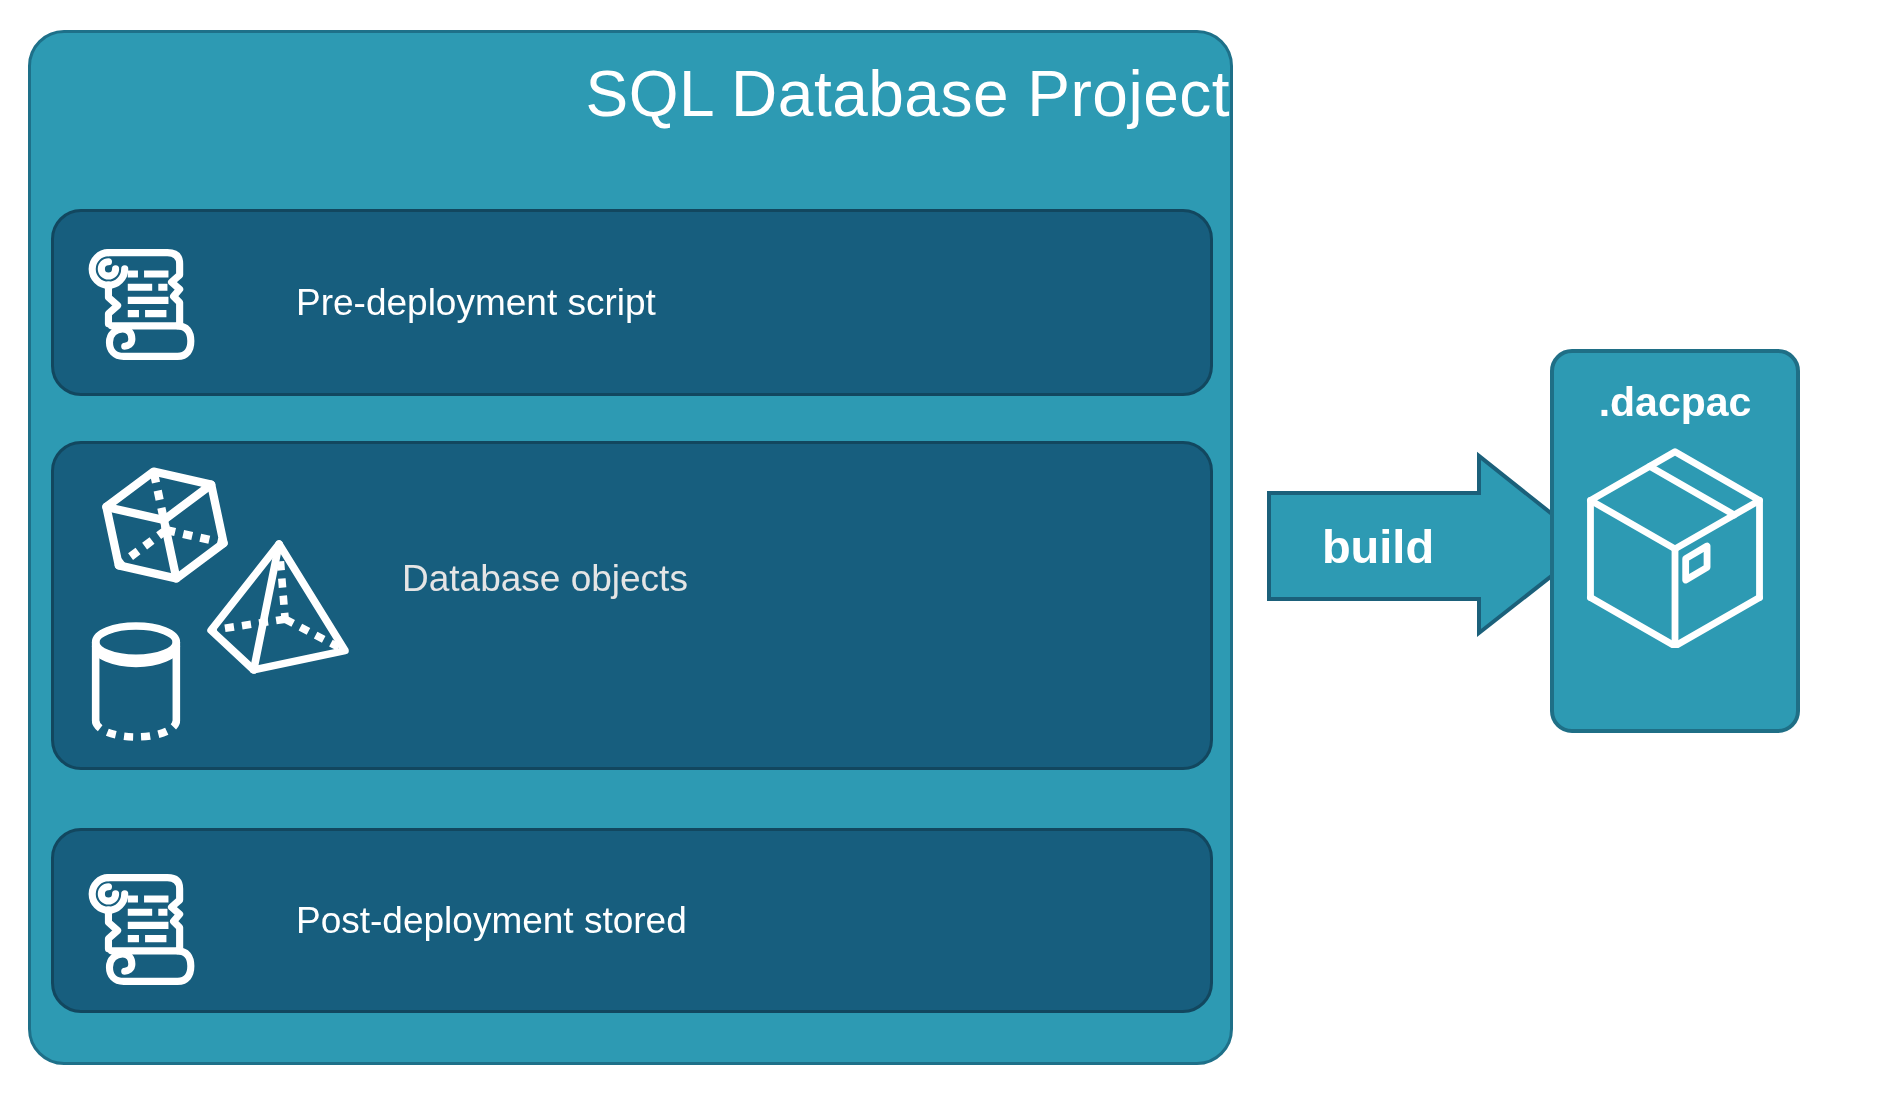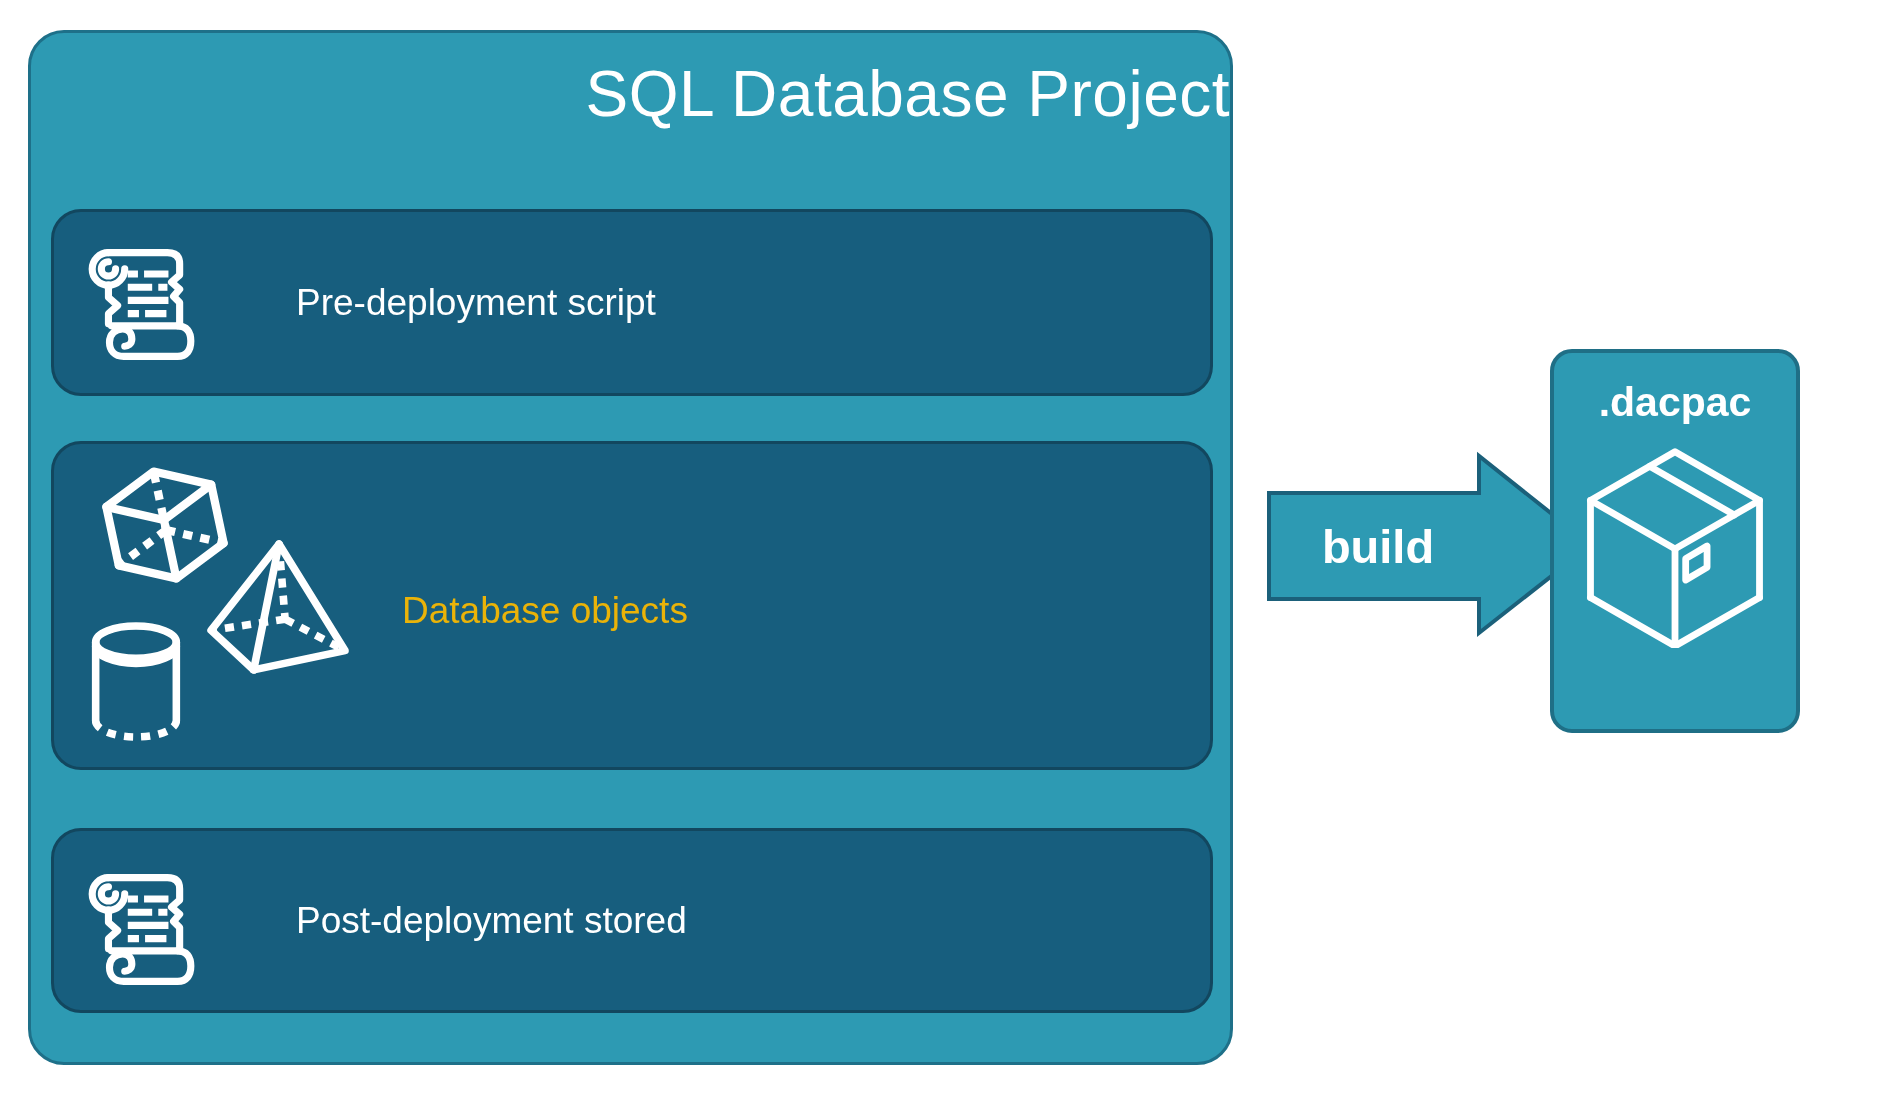--- a/index.html
+++ b/index.html
@@ -28,22 +28,22 @@
   }
   .section-pre{top:176px;height:187px;}
   .section-objects{top:408px;height:329px;}
   .section-post{top:795px;height:185px;}
 
   .section-label{
     color:#ffffff;font-size:37px;font-weight:400;line-height:1.2;
     top:50%;transform:translateY(-50%);left:242px;white-space:nowrap;
   }
   .objects-label{
-    color:#eab308;font-size:37px;font-weight:400;line-height:53px;
-    left:348px;top:108px;white-space:nowrap;margin-top:32px;
+    color:#e5e5e5;font-size:37px;font-weight:400;line-height:53px;
+    left:348px;top:108px;white-space:nowrap;
   }
 
   .scroll-icon{left:27px;top:26px;}
   .section-post .scroll-icon{top:32px;}
 
   .cube-icon{left:44px;top:20px;transform:rotate(-12deg);}
   .pyramid-icon{left:146px;top:92px;}
   .cylinder-icon{left:33px;top:177px;}
 
   

